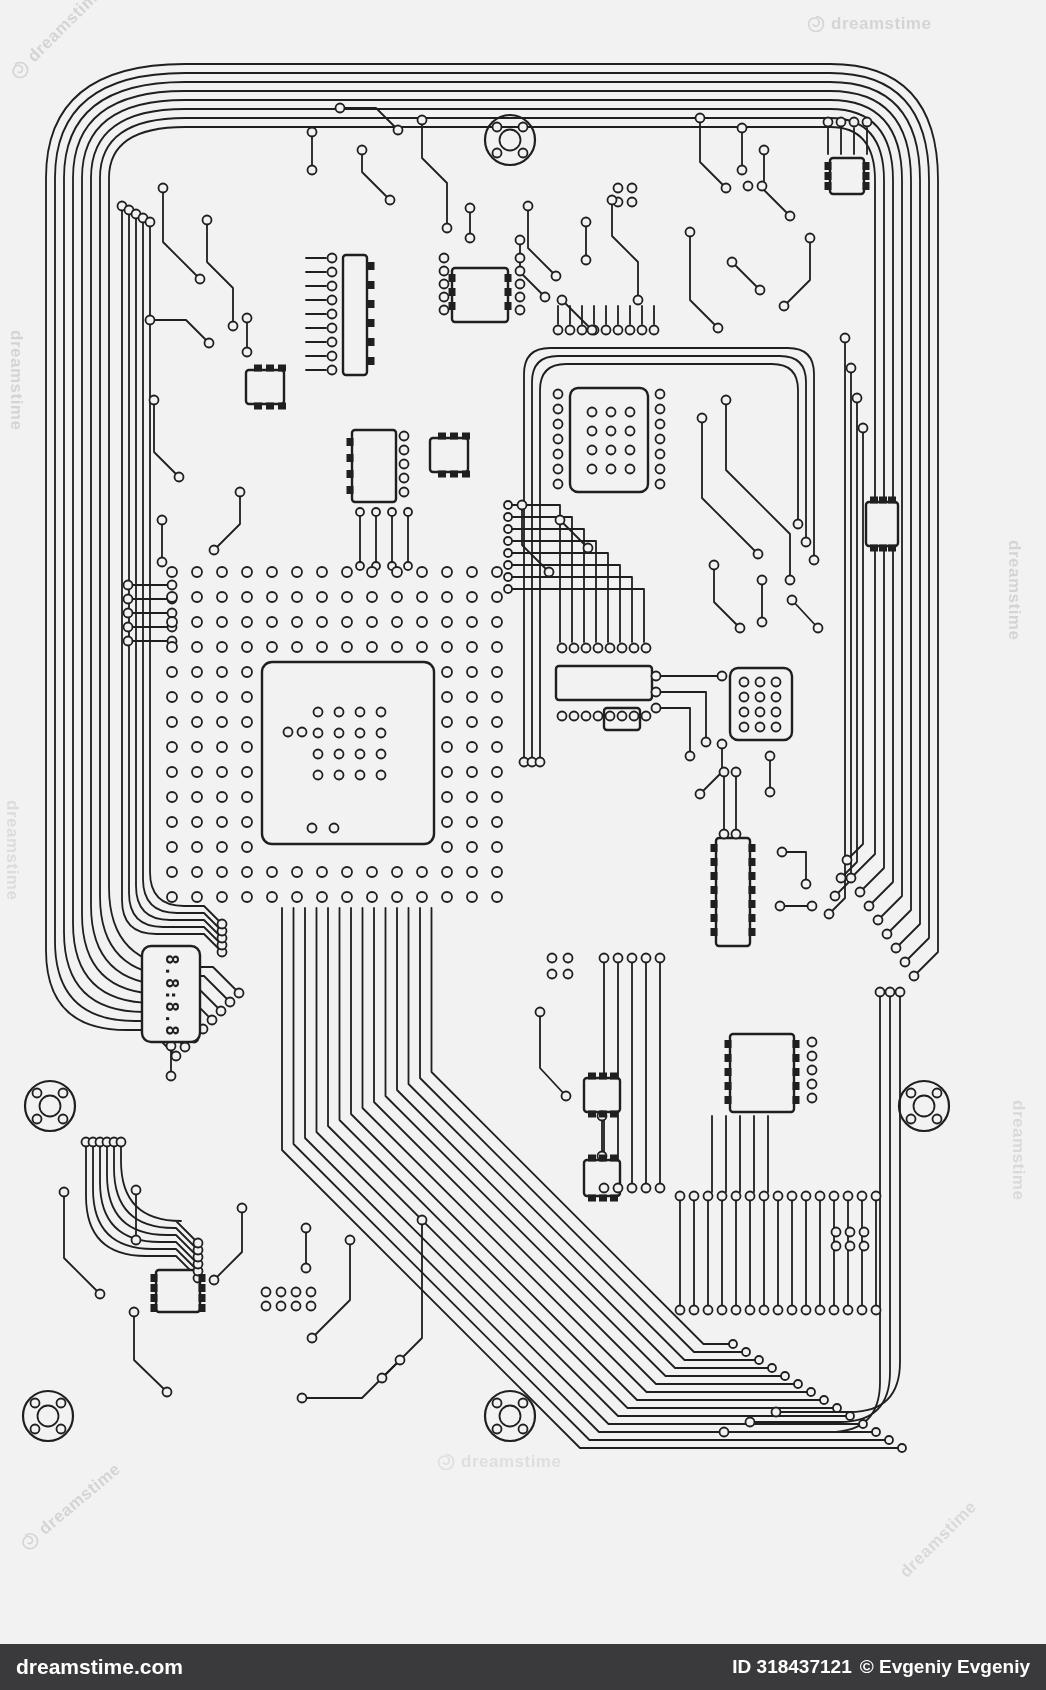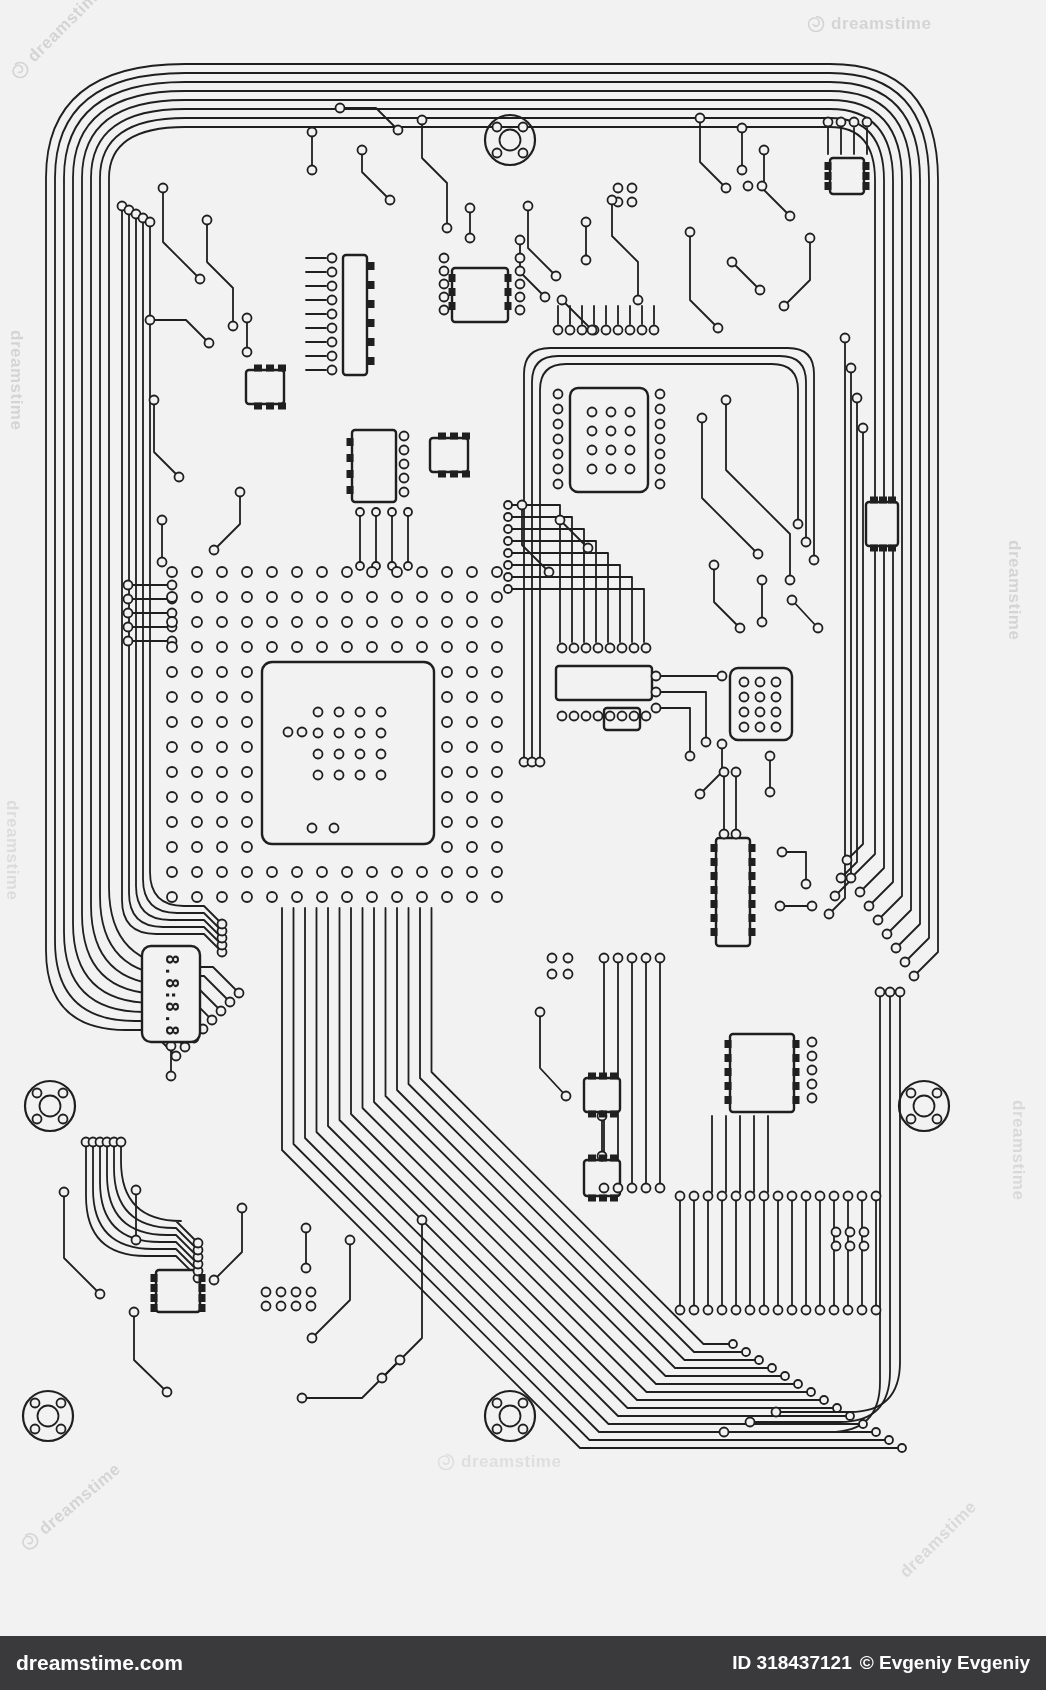--- a/index.html
+++ b/index.html
@@ -16,21 +16,21 @@
   .trace{fill:none;stroke:var(--line);stroke-width:1.8;stroke-linecap:round;stroke-linejoin:round;}
   .pad{fill:var(--bg);stroke:var(--line);stroke-width:1.8;}
   .pin{fill:var(--line);stroke:none;}
   .chip{fill:var(--bg);stroke:var(--line);stroke-width:2.4;}
   .ring{fill:none;stroke:var(--line);stroke-width:2.2;}
   .seg{font-family:"DejaVu Sans Mono",monospace;font-size:18px;font-weight:bold;fill:var(--line);letter-spacing:1px;}
   .watermark{position:absolute;z-index:2;display:flex;align-items:center;gap:5px;
     color:var(--wm);opacity:.22;font-weight:bold;font-size:17px;letter-spacing:.5px;
     pointer-events:none;white-space:nowrap;}
   .watermark .wm-spiral{width:20px;height:20px;flex:0 0 auto;}
-  .footer{position:absolute;left:0;bottom:0;width:100%;height:54px;background:var(--footer-bg);
+  .footer{position:absolute;left:0;bottom:0;width:100%;height:46px;background:var(--footer-bg);
     z-index:3;display:flex;justify-content:space-between;align-items:center;
     padding:0 16px;box-sizing:border-box;}
   .footer .site{color:var(--footer-text);font-weight:bold;font-size:21px;}
   .footer .credit-wrap{color:var(--footer-text);font-weight:bold;font-size:19px;display:flex;gap:8px;}
 </style>
 </head>
 <body>
 
 <div class="stage">
 

